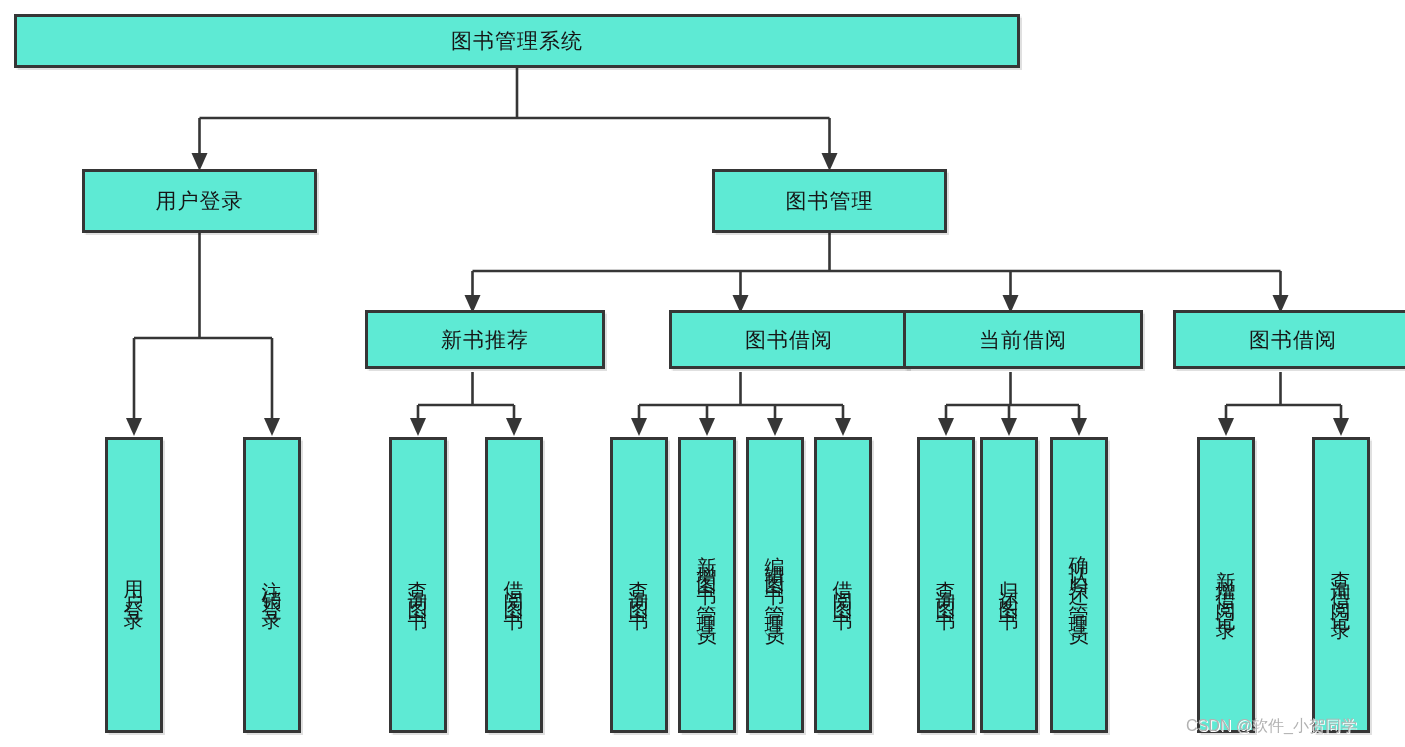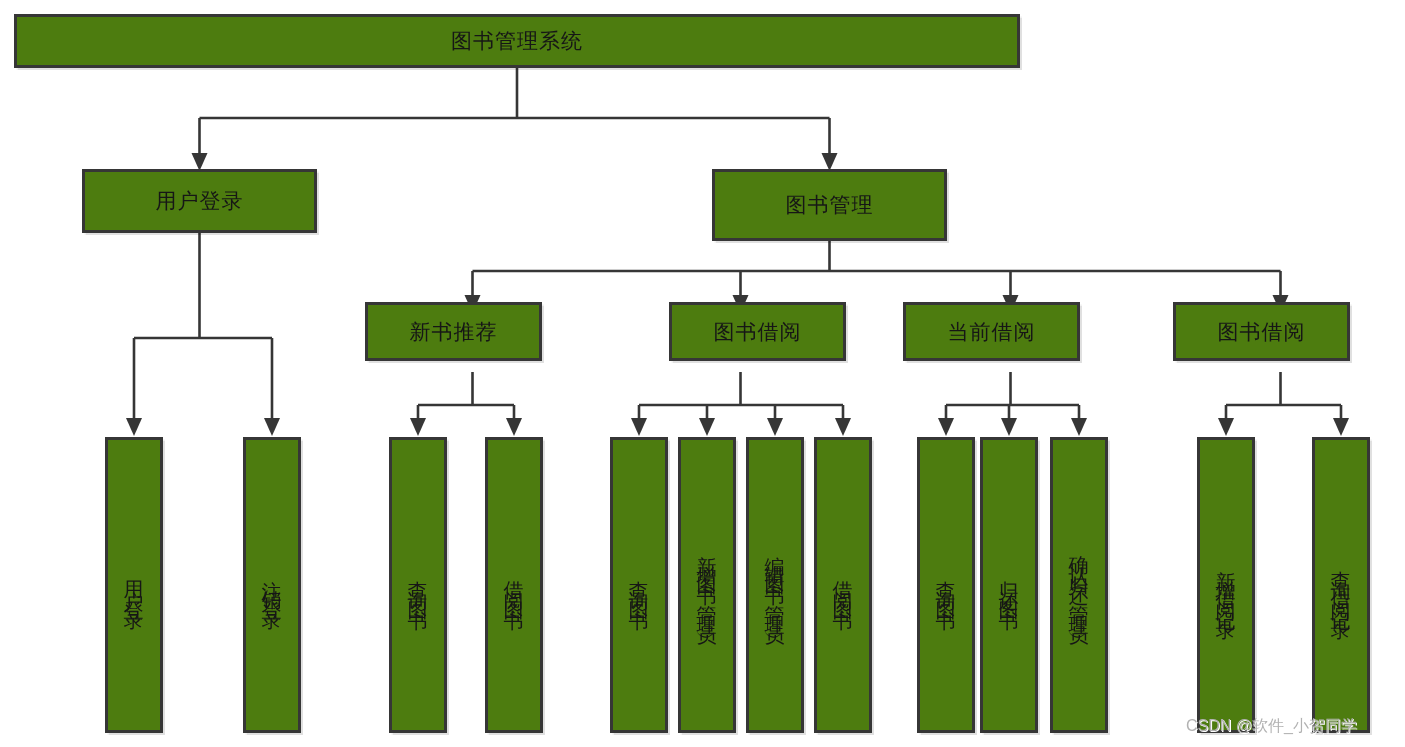--- a/index.html
+++ b/index.html
@@ -18,42 +18,42 @@
   #connectors {
     position: absolute;
     left: 0;
     top: 0;
     pointer-events: none;
   }
   .box {
     position: absolute;
     box-sizing: border-box;
     border: 3px solid #363636;
-    background: #4d7c0f;
+    background: #5eead4;
     display: flex;
     align-items: center;
     justify-content: center;
     color: #161616;
     box-shadow: 1.5px 1.5px 1px rgba(0,0,0,0.12);
   }
   .hbox {
     font-size: 21px;
     letter-spacing: 1px;
   }
   .vbox {
     writing-mode: vertical-rl;
     text-orientation: mixed;
     font-size: 20px;
     letter-spacing: 10px;
     line-height: 1;
   }
   .root  { left: 14px;  top: 14px;  width: 1006px; height: 54px; }
   .lvl2a { left: 82px;  top: 169px; width: 235px;  height: 64px; }
-  .lvl2b { left: 712px; top: 169px; width: 235px;  height: 72px; }
-  .lvl3  { top: 302px; width: 177px; height: 59px; }
+  .lvl2b { left: 712px; top: 169px; width: 235px;  height: 64px; }
+  .lvl3  { top: 310px; width: 240px; height: 59px; }
   .l3a { left: 365px; }
   .l3b { left: 633px; margin-left: 36px; }
   .l3c { left: 903px; text-align: right; }
   .l3d { left: 1173px; }
   .leaf { top: 437px; width: 58px; height: 296px; }
   .lfA1 { left: 105px; }
   .lfA2 { left: 243px; }
   .lfB1 { left: 389px; }
   .lfB2 { left: 485px; }
   .lfC1 { left: 610px; }

